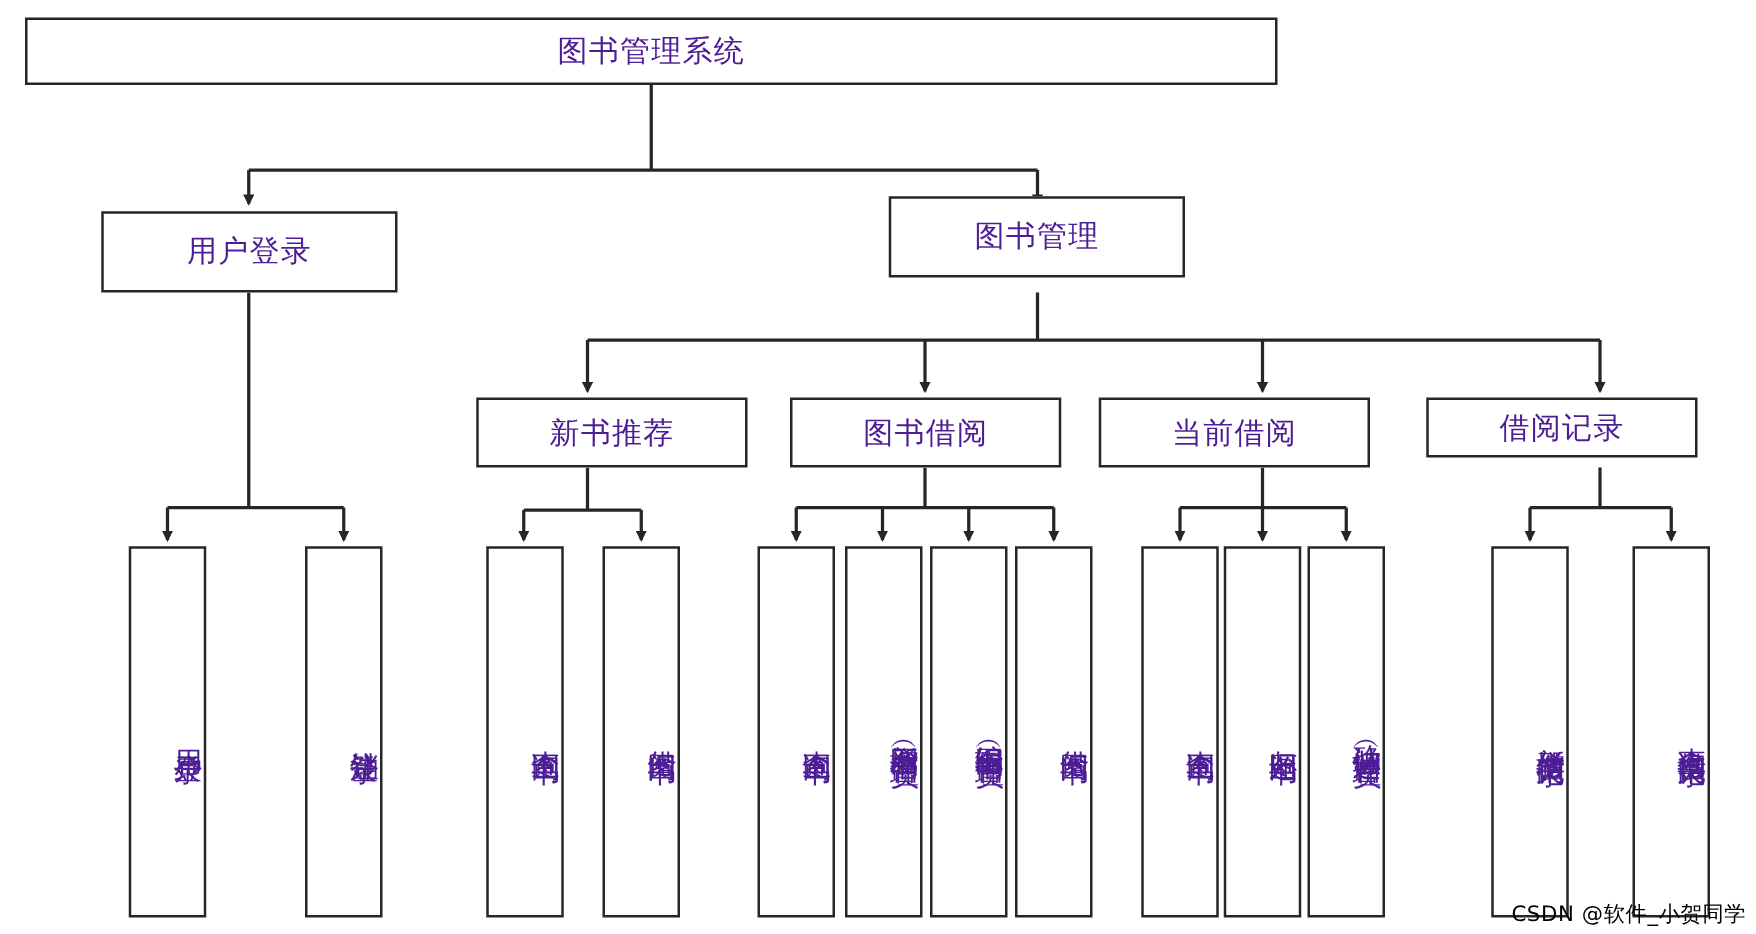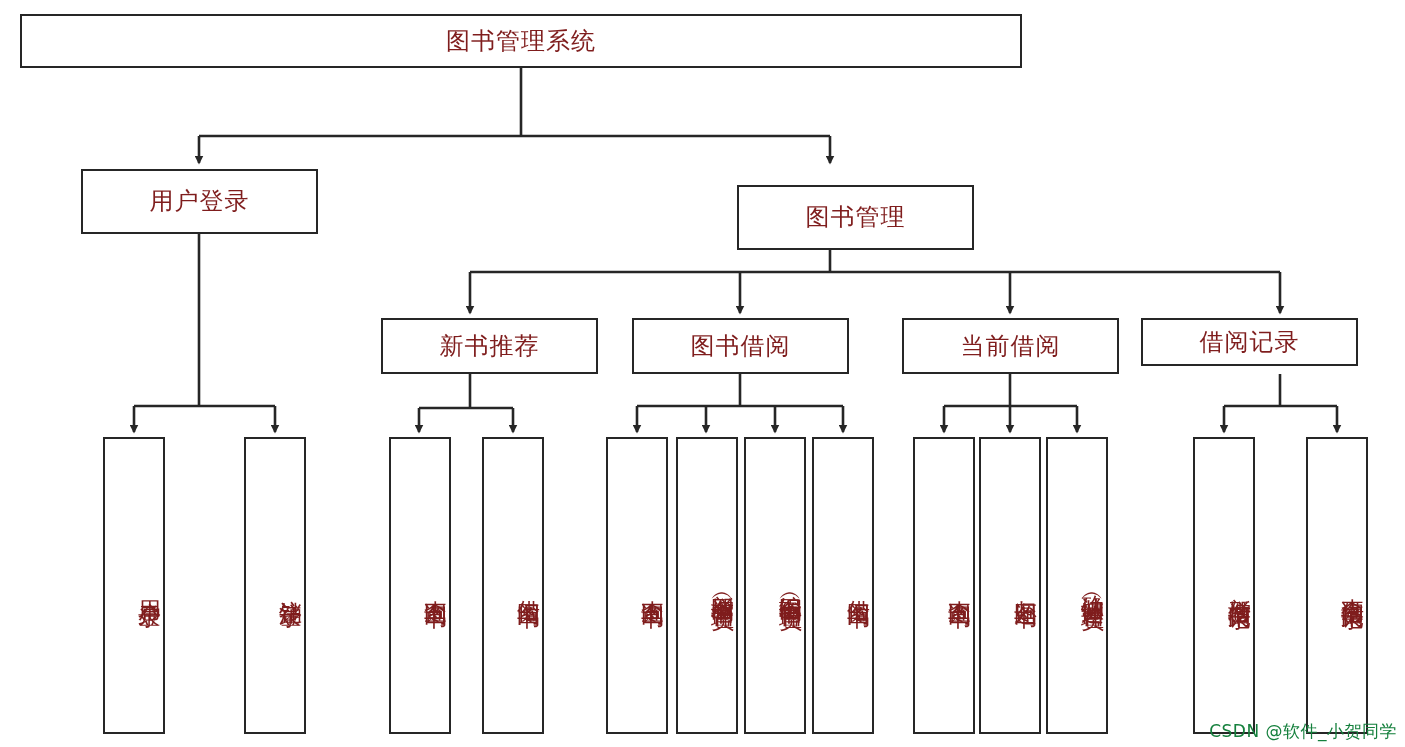--- a/index.html
+++ b/index.html
@@ -26,21 +26,21 @@
     height: 747px;
   }
   .node {
     position: absolute;
     box-sizing: border-box;
     background: #ffffff;
     border: 2px solid #262626;
     display: flex;
     align-items: center;
     justify-content: center;
-    color: #7f1d1d;
+    color: #4c1d95;
     z-index: 2;
   }
   .node-horizontal {
     font-size: 24px;
     letter-spacing: 1px;
     line-height: 1.1;
   }
   .node-vertical {
     font-size: 23px;
     line-height: 1.16;
@@ -55,21 +55,21 @@
   .node-vertical > span {
     display: block;
     writing-mode: vertical-rl;
     text-orientation: upright;
   }
   #watermark {
     position: absolute;
     right: 8px;
     bottom: 4px;
     font-size: 17px;
-    color: #15803d;
+    color: #000000;
     letter-spacing: 0.5px;
     z-index: 5;
     white-space: nowrap;
     user-select: none;
   }
 </style>
 </head>
 <body>
 
 <div id="diagram-root">
@@ -124,31 +124,31 @@
     </g>
   </svg>
 
   <div class="node node-horizontal" style="left:20px; top:14px; width:1002px; height:54px;">
     <span>图书管理系统</span>
   </div>
 
   <div class="node node-horizontal" style="left:81px; top:169px; width:237px; height:65px;">
     <span>用户登录</span>
   </div>
-  <div class="node node-horizontal" style="left:711px; top:185px; width:237px; height:65px;margin-left:26px;">
+  <div class="node node-horizontal" style="left:711px; top:157px; width:237px; height:65px;">
     <span>图书管理</span>
   </div>
 
   <div class="node node-horizontal" style="left:381px; top:318px; width:217px; height:56px;">
     <span>新书推荐</span>
   </div>
   <div class="node node-horizontal" style="left:632px; top:318px; width:217px; height:56px;text-align:center;">
     <span>图书借阅</span>
   </div>
-  <div class="node node-horizontal" style="left:902px; top:318px; width:217px; height:56px;">
+  <div class="node node-horizontal" style="left:879px; top:318px; width:217px; height:56px;">
     <span>当前借阅</span>
   </div>
   <div class="node node-horizontal" style="left:1141px; top:318px; width:217px; height:48px;text-align:center;">
     <span>借阅记录</span>
   </div>
 
   <div class="node node-vertical" style="left:103px; top:437px; width:62px; height:297px;">
     <span>用户登录</span>
   </div>
   <div class="node node-vertical" style="left:244px; top:437px; width:62px; height:297px;">

